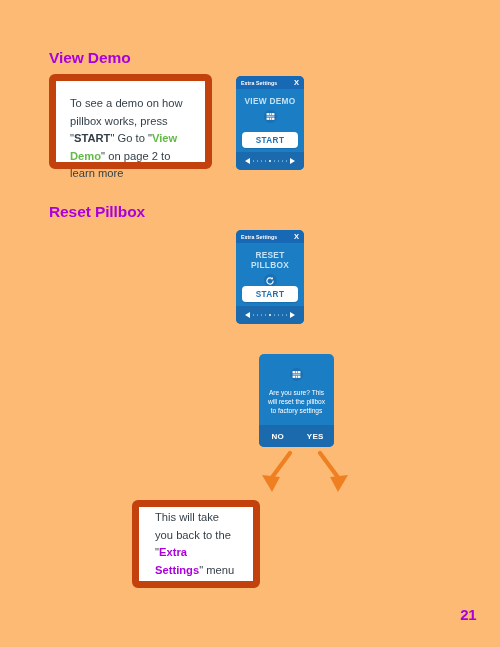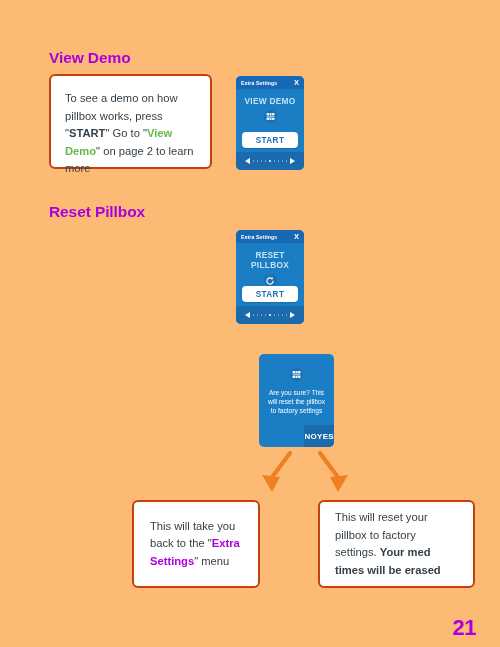--- a/index.html
+++ b/index.html
@@ -30,21 +30,21 @@
     letter-spacing: -0.1px;
     white-space: nowrap;
   }
   #heading-view-demo { left: 49px; top: 49px; }
   #heading-reset-pillbox { left: 49px; top: 203px; }
 
   
   .callout {
     position: absolute;
     box-sizing: border-box;
-    border: 2px solid #c2410c;
+    border: 7px solid #c2410c;
     border-radius: 6px;
     background: #ffffff;
     color: #333f48;
     font-size: 11.2px;
     line-height: 17.5px;
   }
   .callout p {
     margin: 0;
   }
   .callout p + p { margin-top: 15px; }
@@ -187,21 +187,20 @@
   
   #device-confirm {
     position: absolute;
     left: 259px; top: 354px;
     width: 75px; height: 93px;
     background: #1b7dc4;
     border-radius: 5px;
     overflow: hidden;
     display: flex;
     flex-direction: column;
-    align-items: flex-end;
   }
   #device-confirm .confirm-top {
     flex: 1;
     display: flex;
     flex-direction: column;
     align-items: center;
     padding-top: 10px;
   }
   #device-confirm .confirm-text {
     margin-top: 7px;
@@ -230,22 +229,22 @@
   #arrow-left-branch, #arrow-right-branch {
     position: absolute;
   }
   #arrow-left-branch { left: 258px; top: 450px; }
   #arrow-right-branch { left: 312px; top: 450px; }
 
   
   #page-number {
     position: absolute;
     right: 24px;
-    bottom: 6px;
-    font-size: 22px;
+    bottom: 24px;
+    font-size: 15px;
     font-weight: bold;
     color: #aa00dd;
     letter-spacing: -0.5px;
   }
 </style>
 </head>
 <body>
 
 <div class="page">
 
@@ -362,19 +361,16 @@
 
   <svg id="arrow-right-branch" width="40" height="45" viewBox="0 0 40 45">
     <line x1="8" y1="3" x2="28" y2="30" stroke="#ef8022" stroke-width="4.2" stroke-linecap="round"></line>
     <path d="M26 42 L36 25 L18 27 Z" fill="#ef8022"></path>
   </svg>
 
   <div class="callout" id="callout-back-to-menu">
     <p><span>This will take you back to the "</span><span class="purple">Extra Settings</span><span>" menu</span></p>
   </div>
 
-  <div class="callout" id="callout-reset-result">
-    <p><span>This will reset your pillbox to factory settings. </span><span class="b">Your med times will be erased</span></p>
-  </div>
 
   <div id="page-number">21</div>
 
 </div>
 
 </body></html>

